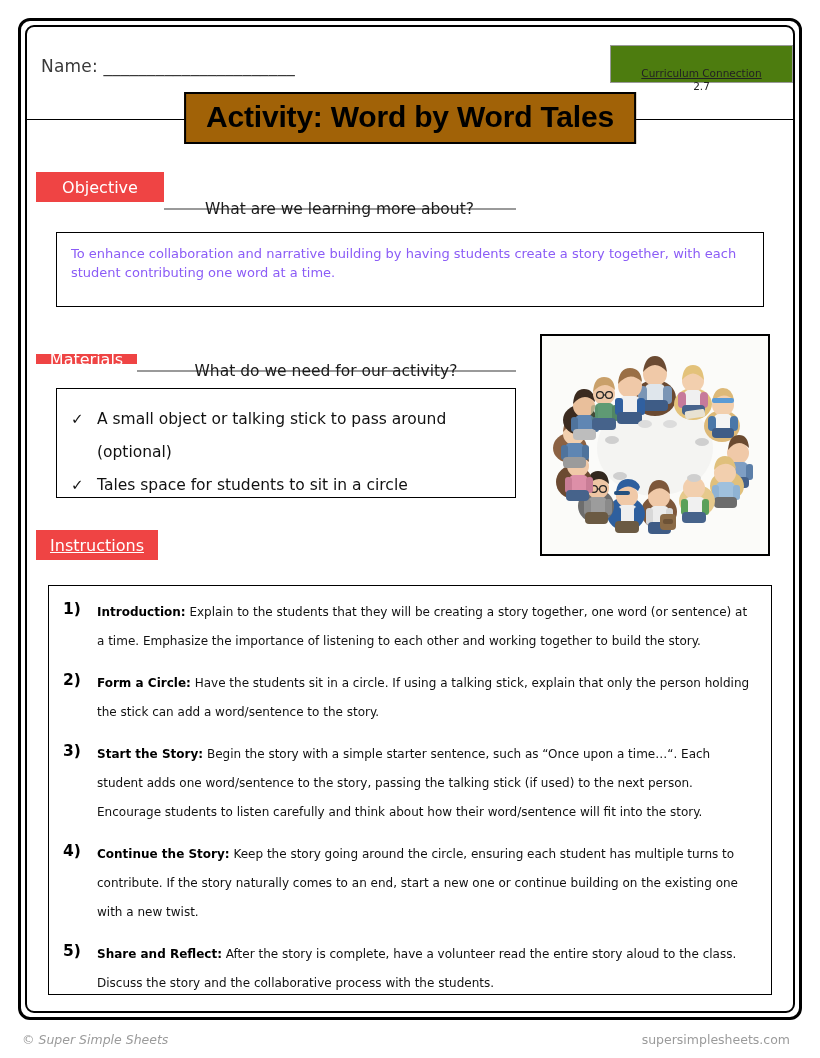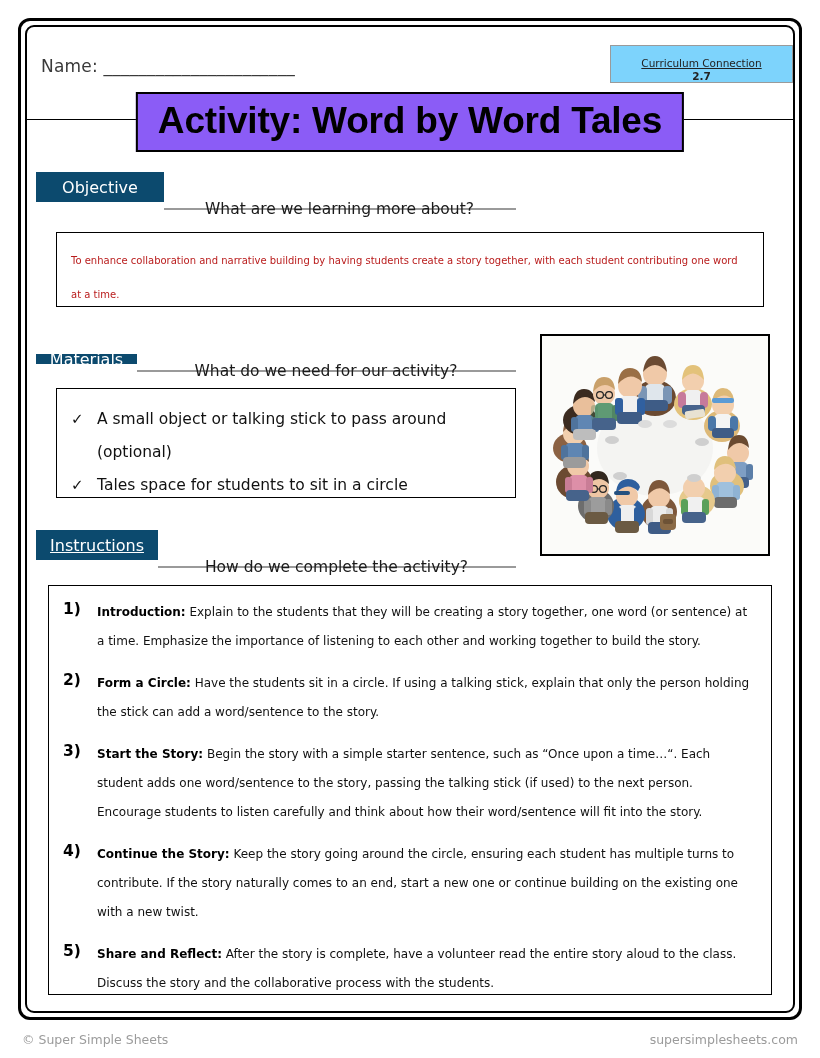--- a/index.html
+++ b/index.html
@@ -64,39 +64,38 @@
     font-size: 21px;
     color: #3a3a3a;
     margin-top: 42px;
   }
   .curriculum-box {
     position: absolute;
     right: 0px;
     top: 0px;
     width: 183px;
     height: 38px;
-    background: #7dd3fc;
+    background: #4d7c0f;
     border: 1px solid #9a9a9a;
     box-sizing: border-box;
     text-align: center;
-    padding-top: 10px;
+    padding-top: 20px;
   }
   .curriculum-title {
     font-size: 10.5px;
     color: #222;
     text-decoration: underline;
     display: block;
     line-height: 14px;
   }
   .curriculum-code {
     font-size: 10.5px;
     color: #222;
     display: block;
     line-height: 13px;
-    font-weight: bold;
   }
 
   
   .title-band {
     position: absolute;
     left: 27px;
     top: 92px;
     width: 766px;
     height: 56px;
   }
@@ -106,40 +105,40 @@
     top: 27px;
     width: 766px;
     height: 0;
     border-top: 1.5px solid #000;
   }
   .title-box {
     position: absolute;
     left: 50%;
     transform: translateX(-50%);
     top: 0;
-    background: #8b5cf6;
+    background: #a16207;
     border: 2px solid #000;
     padding: 6px 20px 8px 20px;
-    font-size: 37px;
+    font-size: 30px;
     font-weight: bold;
     color: #000;
     white-space: nowrap;
     letter-spacing: -0.2px;
     font-family: "Liberation Sans", sans-serif;
   }
 
   
   .sec-head {
     position: absolute;
     height: 30px;
     display: flex;
     align-items: stretch;
   }
   .sec-head .tag {
-    background: #0c4a6e;
+    background: #ef4444;
     color: #fff;
     font-size: 16px;
     display: flex;
     align-items: center;
     justify-content: center;
     box-sizing: border-box;
     padding: 0 10px;
   }
   .sec-head .prompt {
     background: #f2f2f2;
@@ -157,23 +156,23 @@
 
   
   .content-box {
     position: absolute;
     border: 1.5px solid #000;
     box-sizing: border-box;
     background: #fff;
   }
 
   .objective-text {
-    font-size: 10px;
-    color: #b91c1c;
-    line-height: 34px;
+    font-size: 13px;
+    color: #8b5cf6;
+    line-height: 19px;
     padding: 11px 14px;
   }
 
   .materials-list {
     list-style: none;
     margin: 0;
     padding: 14px 10px 10px 14px;
   }
   .materials-list li {
     display: flex;
@@ -235,22 +234,22 @@
   
   .footer {
     position: absolute;
     left: 22px;
     top: 1032px;
     width: 776px;
     height: 20px;
     font-size: 12.5px;
     color: #9b9b9b;
   }
-  .footer .left { position: absolute; left: 0; top: 0; }
-  .footer .right { position: absolute; right: 0; top: 0; margin-left: 33px; }
+  .footer .left { position: absolute; left: 0; top: 0; font-style: italic; }
+  .footer .right { position: absolute; right: 8px; top: 0; margin-left: 33px; }
 </style>
 </head>
 <body>
 
 <div class="outer-frame"></div>
 <div class="inner-frame"></div>
 
 <div class="header-row">
   <div class="name-line">Name: ______________________</div>
   <div class="page-number">112</div>
@@ -451,21 +450,20 @@
       <ellipse cx="70" cy="104" rx="7" ry="4" fill="#cfcfcf"></ellipse>
       <ellipse cx="160" cy="106" rx="7" ry="4" fill="#cfcfcf"></ellipse>
       <ellipse cx="78" cy="140" rx="7" ry="4" fill="#cfcfcf"></ellipse>
       <ellipse cx="152" cy="142" rx="7" ry="4" fill="#cfcfcf"></ellipse>
     </g>
   </svg>
 </div>
 
 <div class="sec-head" style="left:36px; top:530px; width:480px;">
   <div class="tag" style="width:122px;text-decoration:underline;">Instructions</div>
-  <div class="prompt">How do we complete the activity?</div>
 </div>
 
 <div class="content-box" style="left:48px; top:585px; width:724px; height:410px;">
   <div class="steps">
 
     <div class="step">
       <div class="num">1)</div>
       <div class="body"><b>Introduction:</b><span> Explain to the students that they will be creating a story together, one word (or sentence) at a time. Emphasize the importance of listening to each other and working together to build the story.</span></div>
     </div>
 

